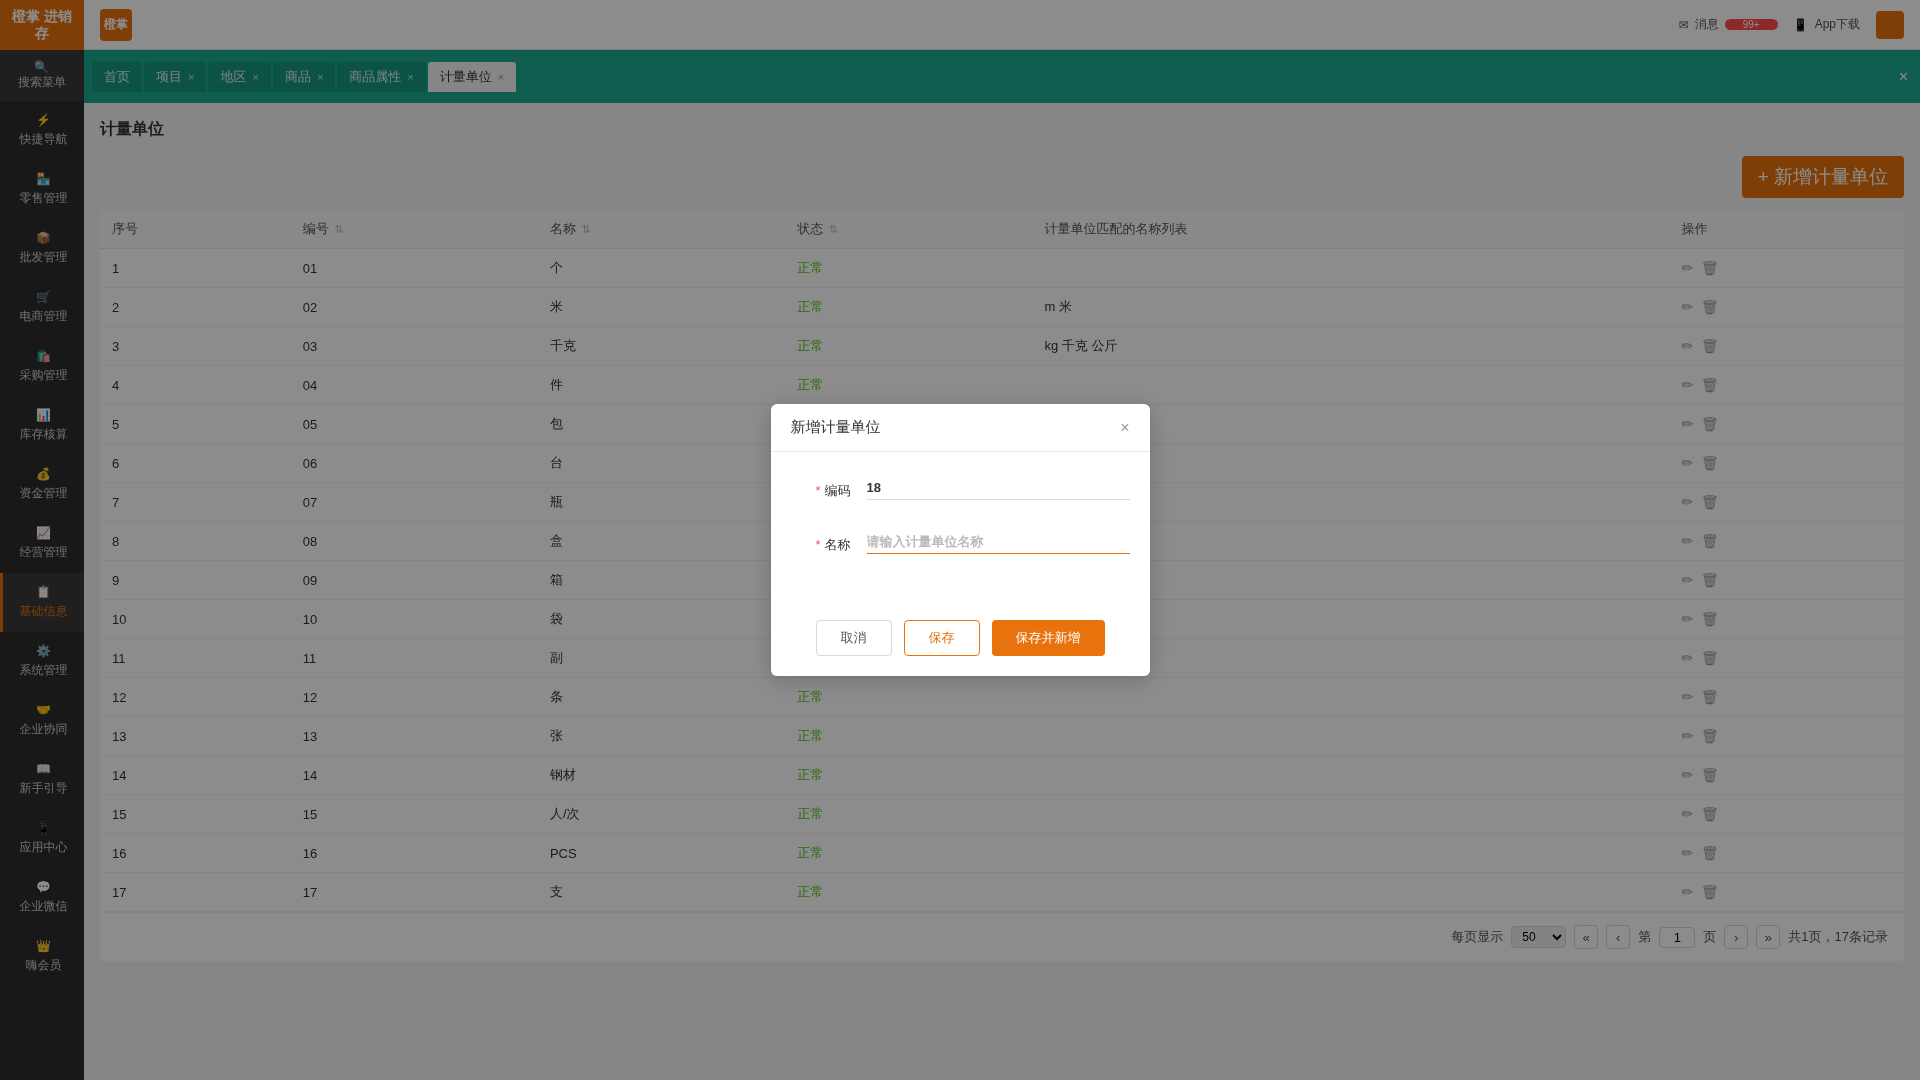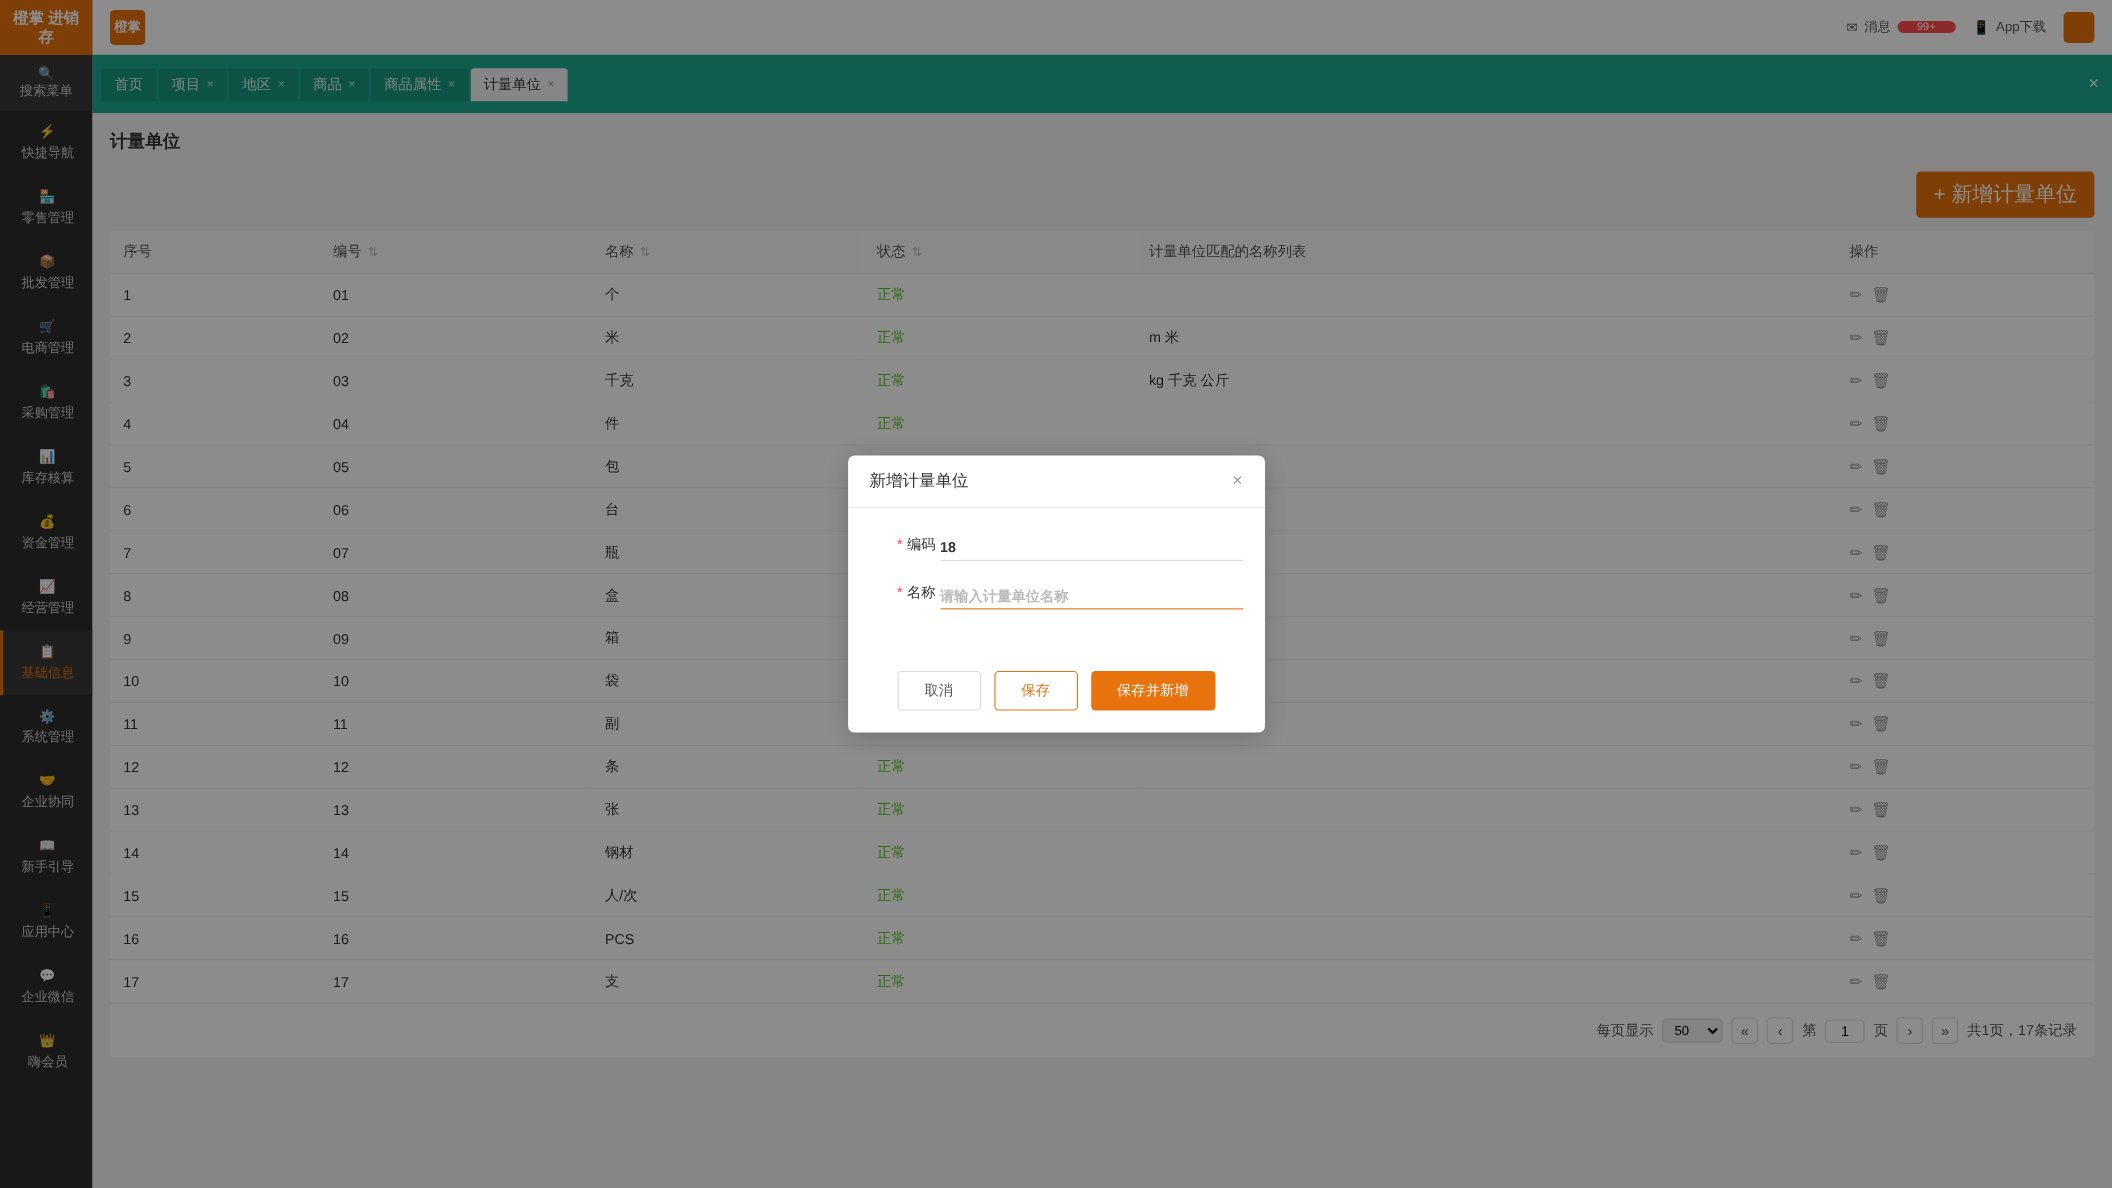--- a/index.html
+++ b/index.html
@@ -307,23 +307,23 @@
     .modal-close {
       cursor: pointer;
       color: #999;
       font-size: 16px;
     }
     .modal-body {
       padding: 24px 20px;
     }
     .form-row {
       display: flex;
-      align-items: flex-start;
-      margin-bottom: 20px;
-      gap: 4px;
+      align-items: flex-end;
+      margin-bottom: 30px;
+      gap: 16px;
     }
     .form-label {
       width: 60px;
       text-align: right;
       color: #333;
       font-size: 13px;
       flex-shrink: 0;
     }
     .form-label .required {
       color: #ff4d4f;

